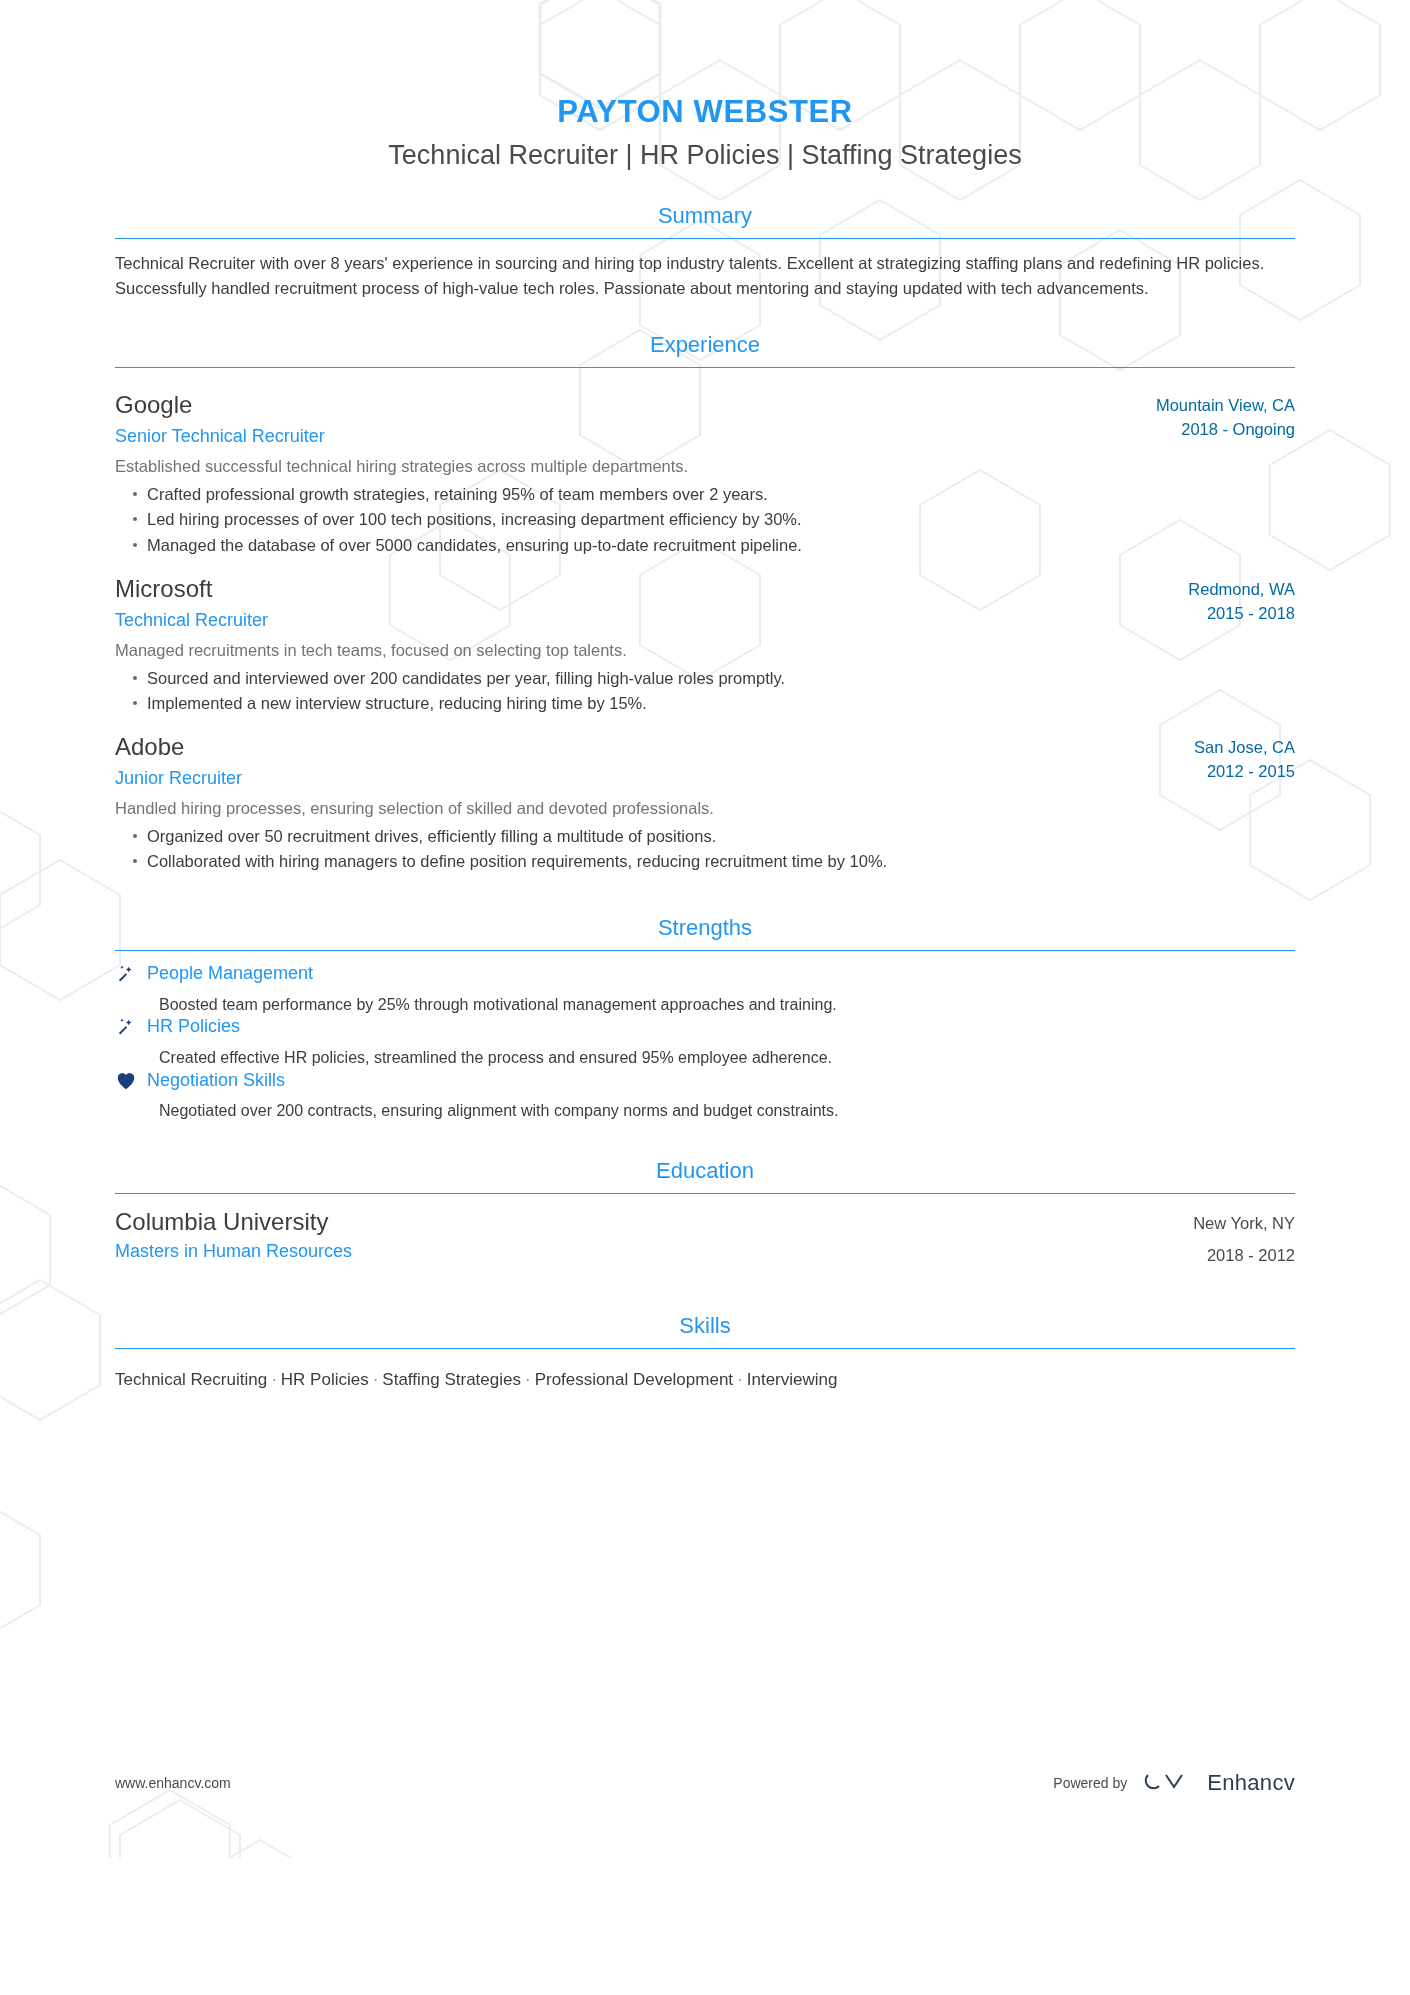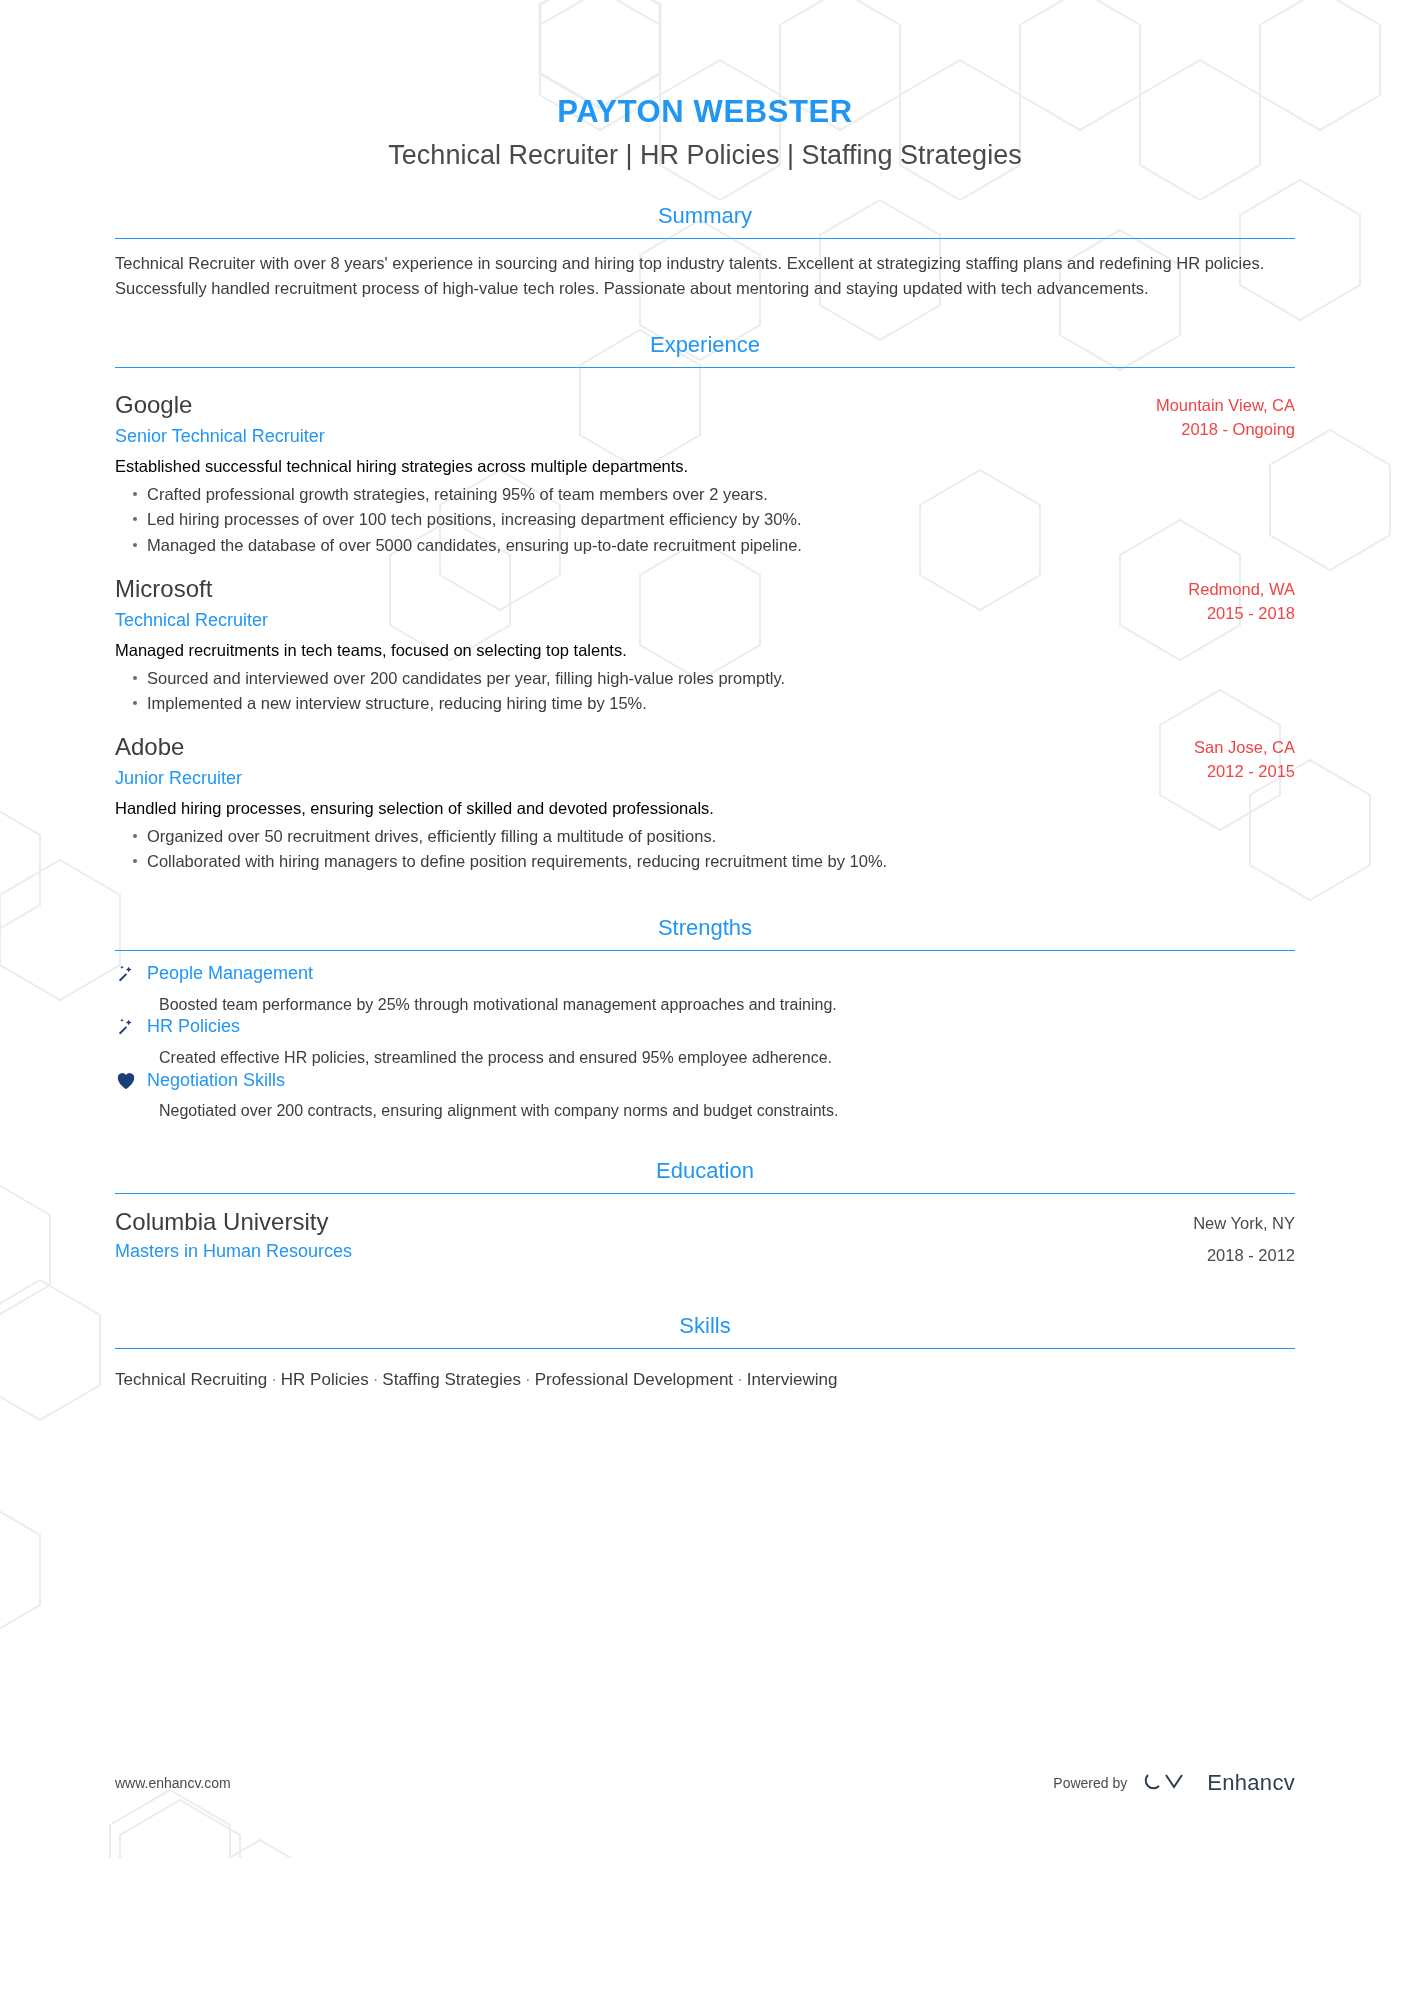--- a/index.html
+++ b/index.html
@@ -91,38 +91,38 @@
     display: flex;
     justify-content: space-between;
     align-items: flex-start;
   }
   .entry-left { flex: 1 1 auto; padding-right: 24px; }
   .entry-right {
     flex: 0 0 auto;
     text-align: right;
     width: 190px;
     font-size: 16.5px;
-    color: #ef4444;
+    color: #0369a1;
     line-height: 1.45;
     padding-top: 4px;
   }
   .org {
     font-size: 24px;
     color: #3d3d3d;
     font-weight: 400;
     line-height: 1.25;
   }
   .role {
     font-size: 18px;
     color: #2196f3;
     margin-top: 6px;
   }
   .entry-desc {
     font-size: 16.5px;
-    color: #000000;
+    color: #737373;
     margin-top: 8px;
     line-height: 1.45;
   }
   ul.bullets {
     margin: 3px 0 0 0;
     padding-left: 18px;
     list-style: none;
   }
   ul.bullets li {
     font-size: 16.5px;

